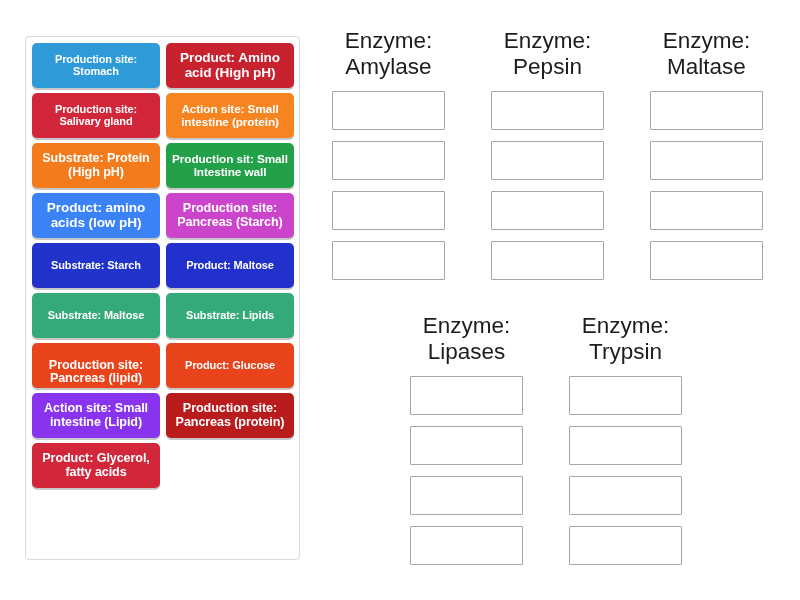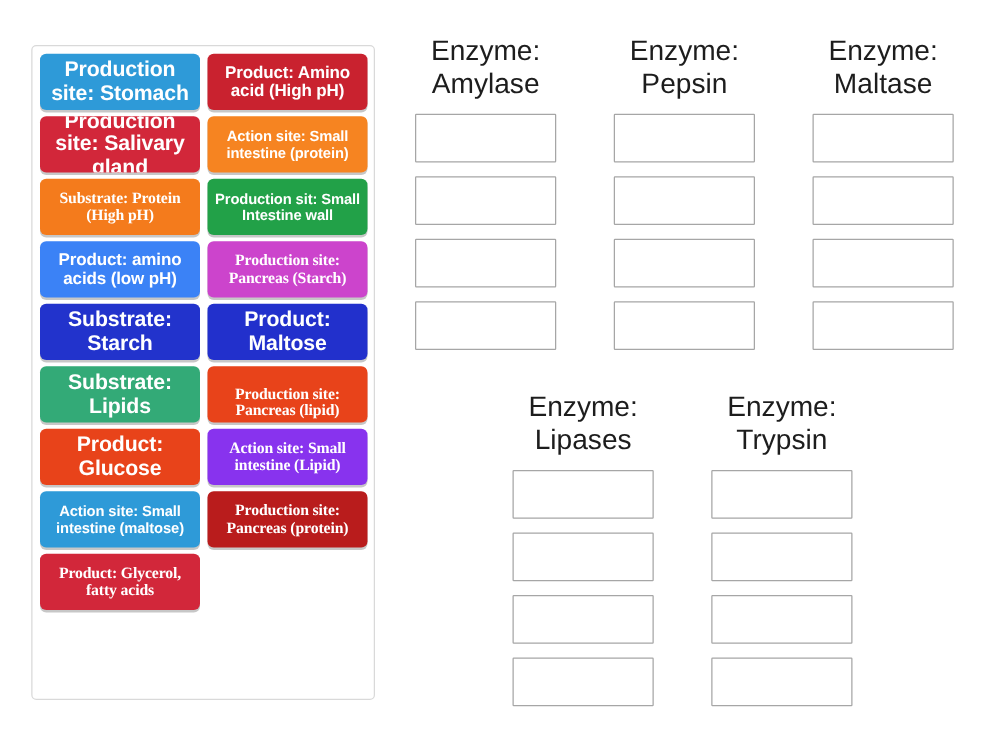--- a/index.html
+++ b/index.html
@@ -48,23 +48,23 @@
     box-sizing: border-box;
     cursor: move;
     box-shadow: 0 2px 0 rgba(0,0,0,0.22);
     letter-spacing: -0.1px;
     overflow: hidden;
   }
   .tile span {
     display: block;
     width: 100%;
   }
-  .fs-15 { font-size: 17px; }
+  .fs-15 { font-size: 11px; }
   .fs-14 { font-size: 13.6px; }
-  .fs-13 { font-size: 12.6px; font-family: Liberation Serif, serif; }
+  .fs-13 { font-size: 12.6px; }
   .fs-12 { font-size: 11.8px; }
 
   
   #answer-area {
     position: absolute;
     left: 316px;
     top: 28px;
     width: 470px;
     height: 540px;
   }
@@ -133,34 +133,34 @@
       <div class="tile fs-13" style="background: rgb(204, 68, 204);">
         <span>Production site: Pancreas (Starch)</span>
       </div>
       <div class="tile fs-15" style="background: rgb(34, 51, 204);">
         <span>Substrate: Starch</span>
       </div>
       <div class="tile fs-15" style="background: rgb(34, 48, 204);">
         <span>Product: Maltose</span>
       </div>
       <div class="tile fs-15" style="background: rgb(51, 170, 119);">
+        <span>Substrate: Maltose</span>
+      </div>
+      <div class="tile fs-15" style="background: rgb(51, 170, 119);">
         <span>Substrate: Lipids</span>
       </div>
       <div class="tile fs-13" style="background: rgb(232, 67, 26); align-items: flex-end;">
         <span>Production site: Pancreas (lipid)</span>
       </div>
       <div class="tile fs-15" style="background: rgb(232, 67, 26);">
         <span>Product: Glucose</span>
       </div>
       <div class="tile fs-13" style="background: rgb(136, 51, 238);">
         <span>Action site: Small intestine (Lipid)</span>
       </div>
-      <div class="tile fs-12" style="background: rgb(46, 154, 216);">
-        <span>Action site: Small intestine (maltose)</span>
-      </div>
       <div class="tile fs-13" style="background: #b91c1c;">
         <span>Production site: Pancreas (protein)</span>
       </div>
       <div class="tile fs-13" style="background: rgb(210, 39, 58);">
         <span>Product: Glycerol, fatty acids</span>
       </div>
     </div>
 </div>
 
 <div id="answer-area">

